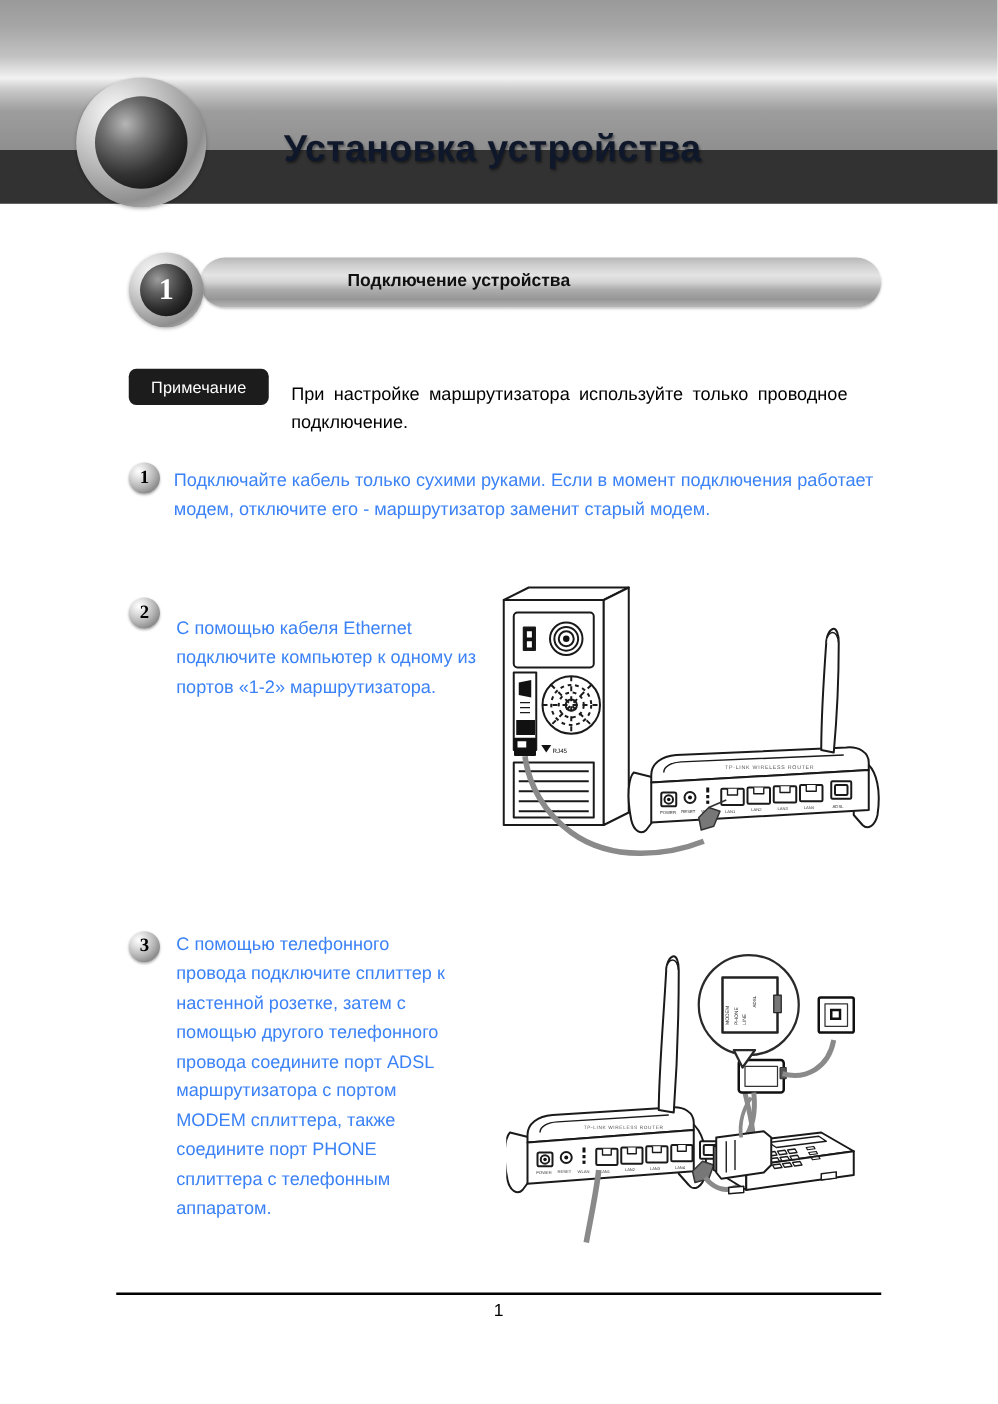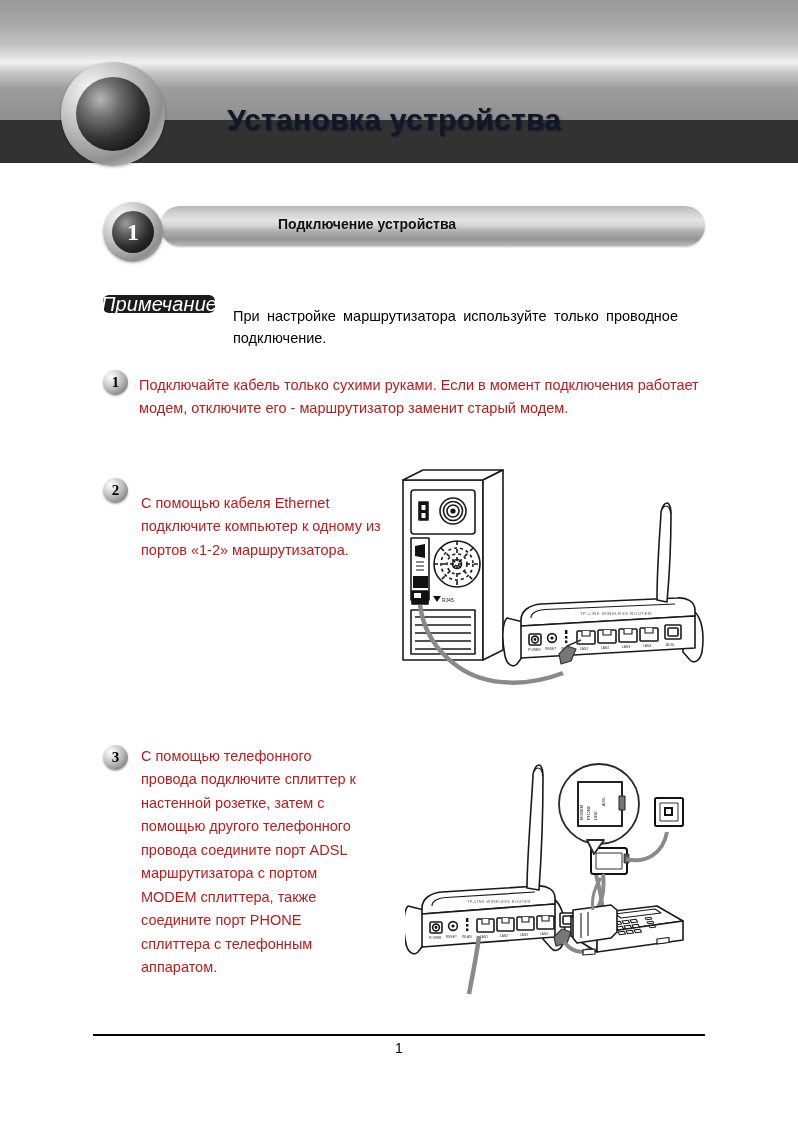--- a/index.html
+++ b/index.html
@@ -144,30 +144,29 @@
   
   .note-wrap {
     position: absolute;
     left: 103px; top: 292px;
     width: 600px;
   }
   .note-badge {
     position: absolute;
     left: 0; top: 3px;
     width: 112px;
-    height: 18px;
+    height: 29px;
     border-radius: 6px;
     background: #1c1c1c;
     color: #fff;
-    font-size: 20px;
+    font-size: 13px;
     display: flex;
     align-items: center;
     justify-content: center;
     letter-spacing: 0.1px;
-    font-style: italic;
   }
   .note-text {
     position: absolute;
     left: 130px; top: 0;
     width: 445px;
     font-size: 14.5px;
     line-height: 1.55;
     text-align: justify;
     text-align-last: left;
     color: #000;
@@ -195,21 +194,21 @@
     font-weight: bold;
     font-size: 15px;
     color: #000;
     line-height: 1;
     margin-top: -1px;
   }
   .step-text {
     position: absolute;
     font-size: 14.5px;
     line-height: 1.62;
-    color: #b91c1c;
+    color: #3b82f6;
   }
 
   #step1 { left: 103px; top: 370px; width: 600px; }
   #step1 .step-text { left: 36px; top: 4px; width: 565px; }
 
   #step2 { left: 103px; top: 478px; width: 300px; }
   #step2 .step-text { left: 38px; top: 14px; width: 250px; }
 
   #step3 { left: 103px; top: 745px; width: 280px; }
   #step3 .step-text { left: 38px; top: 0; width: 230px; }

